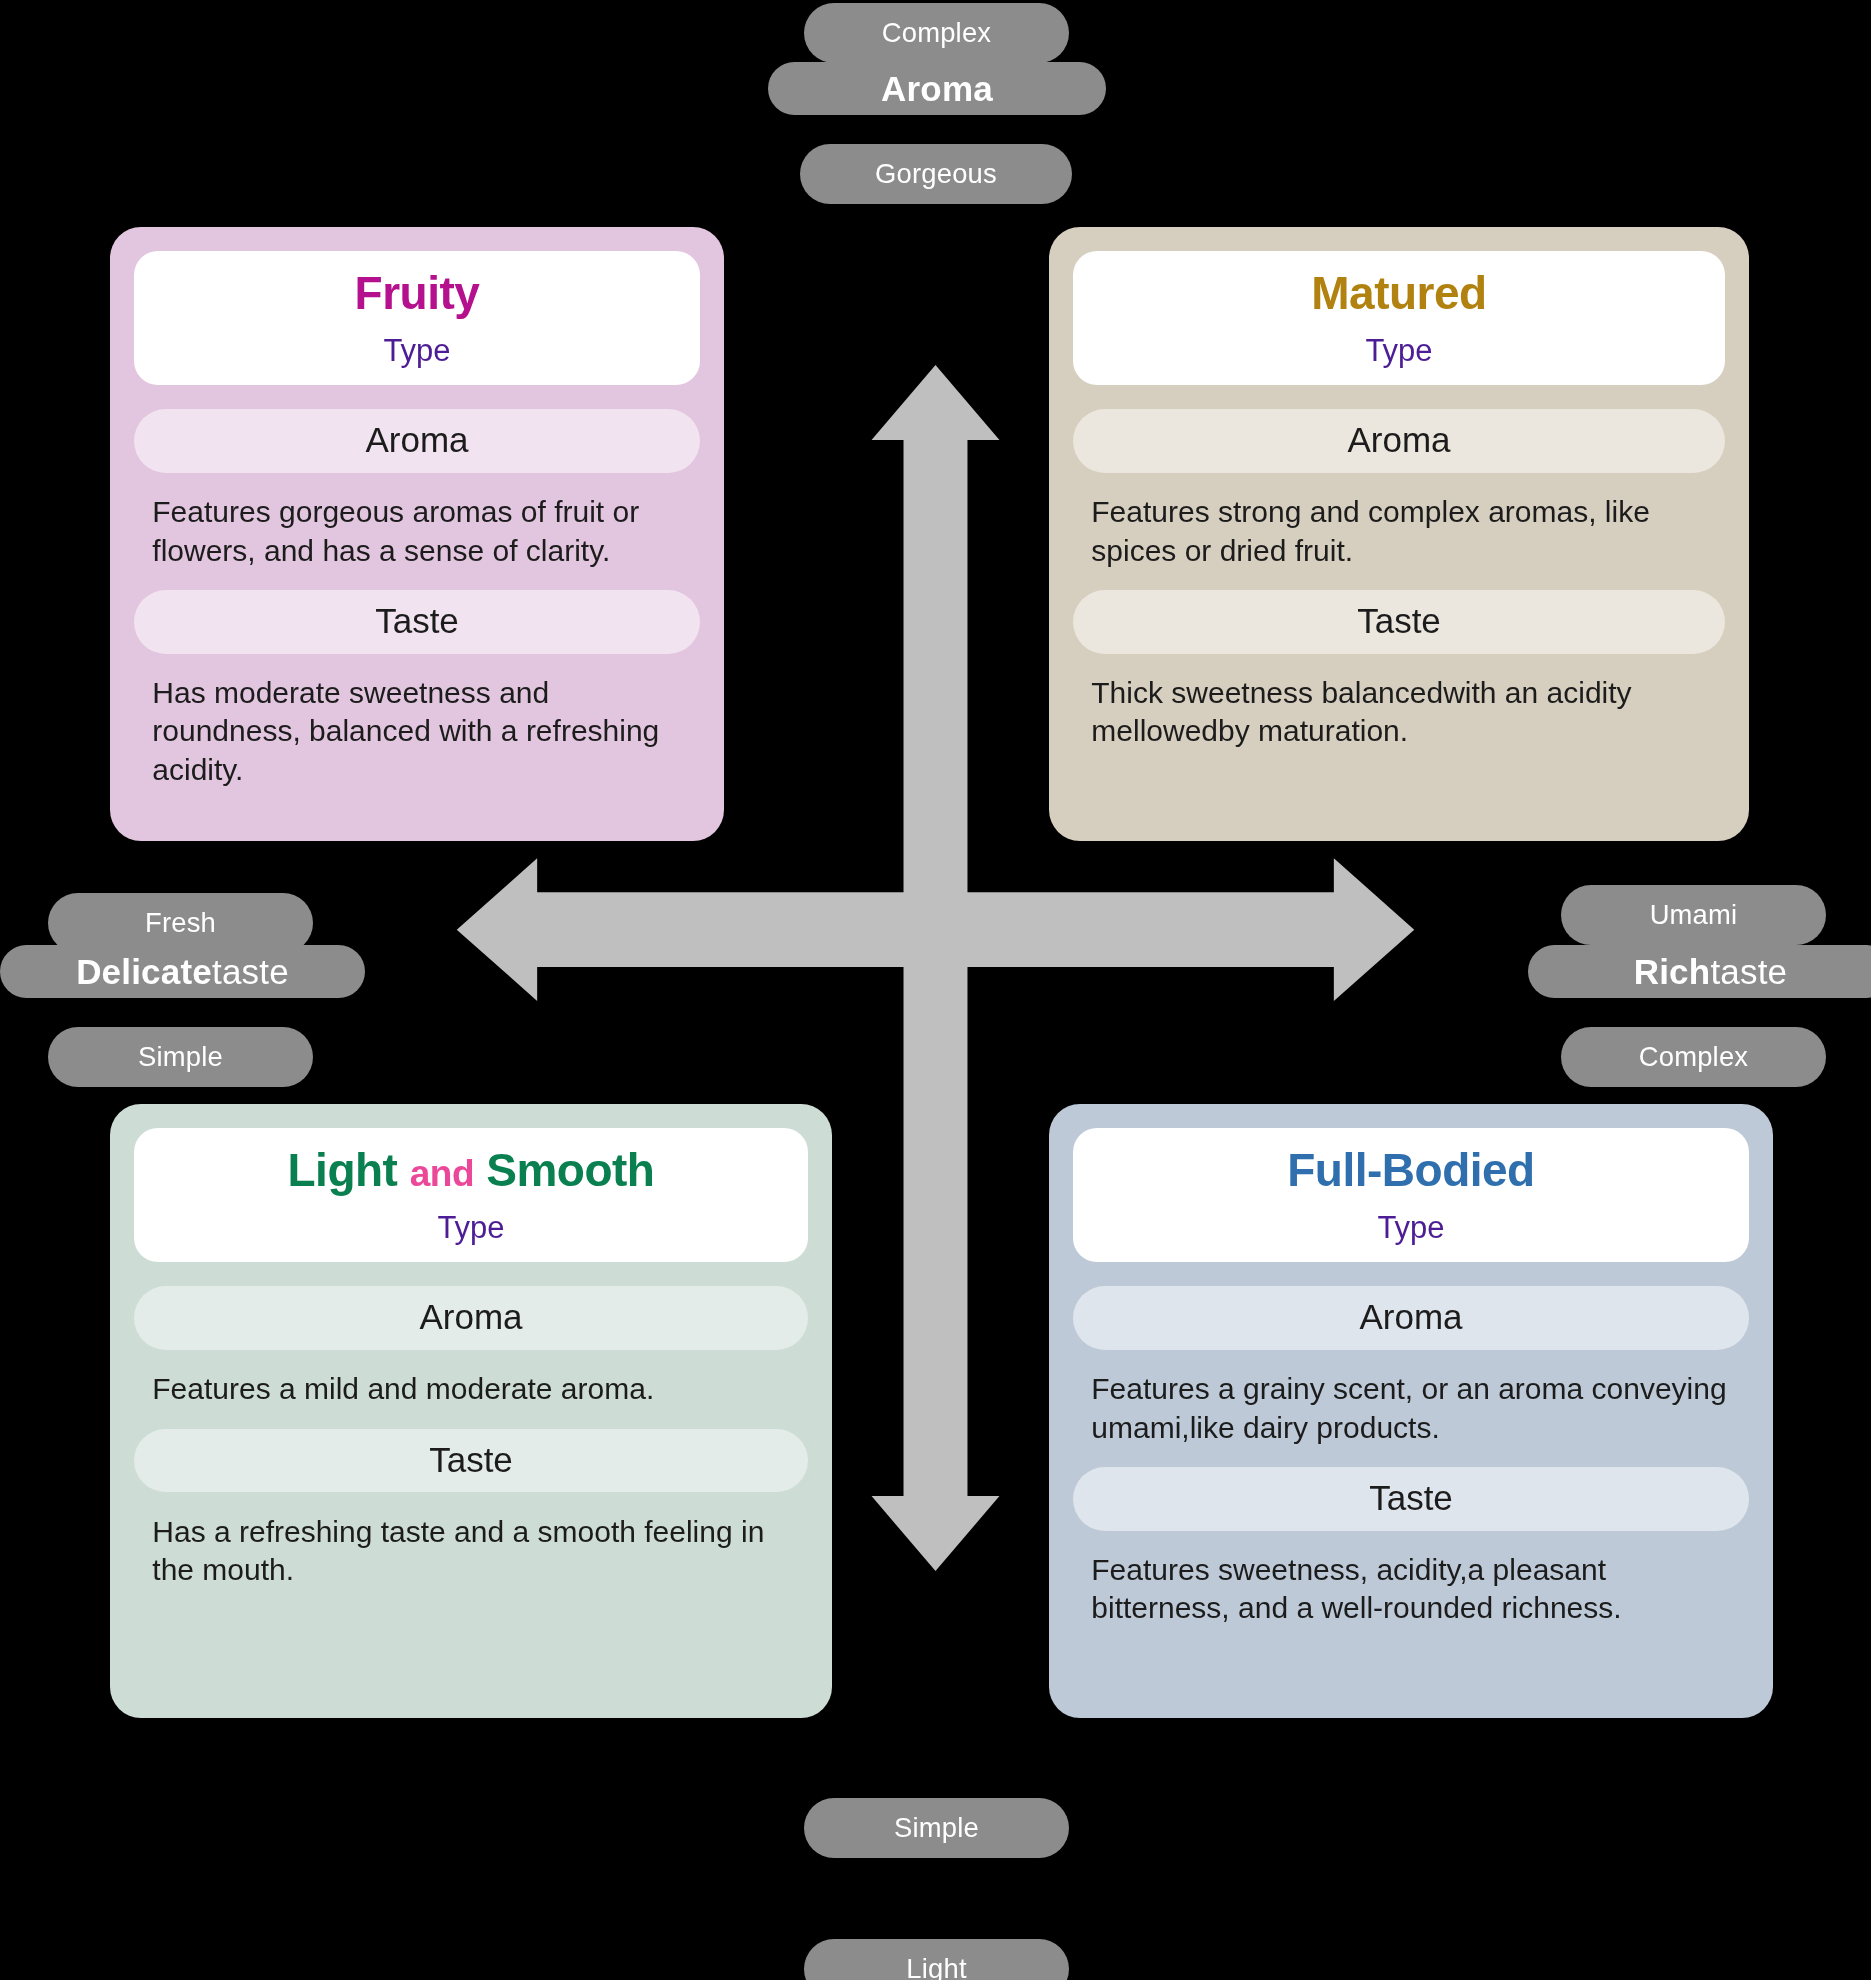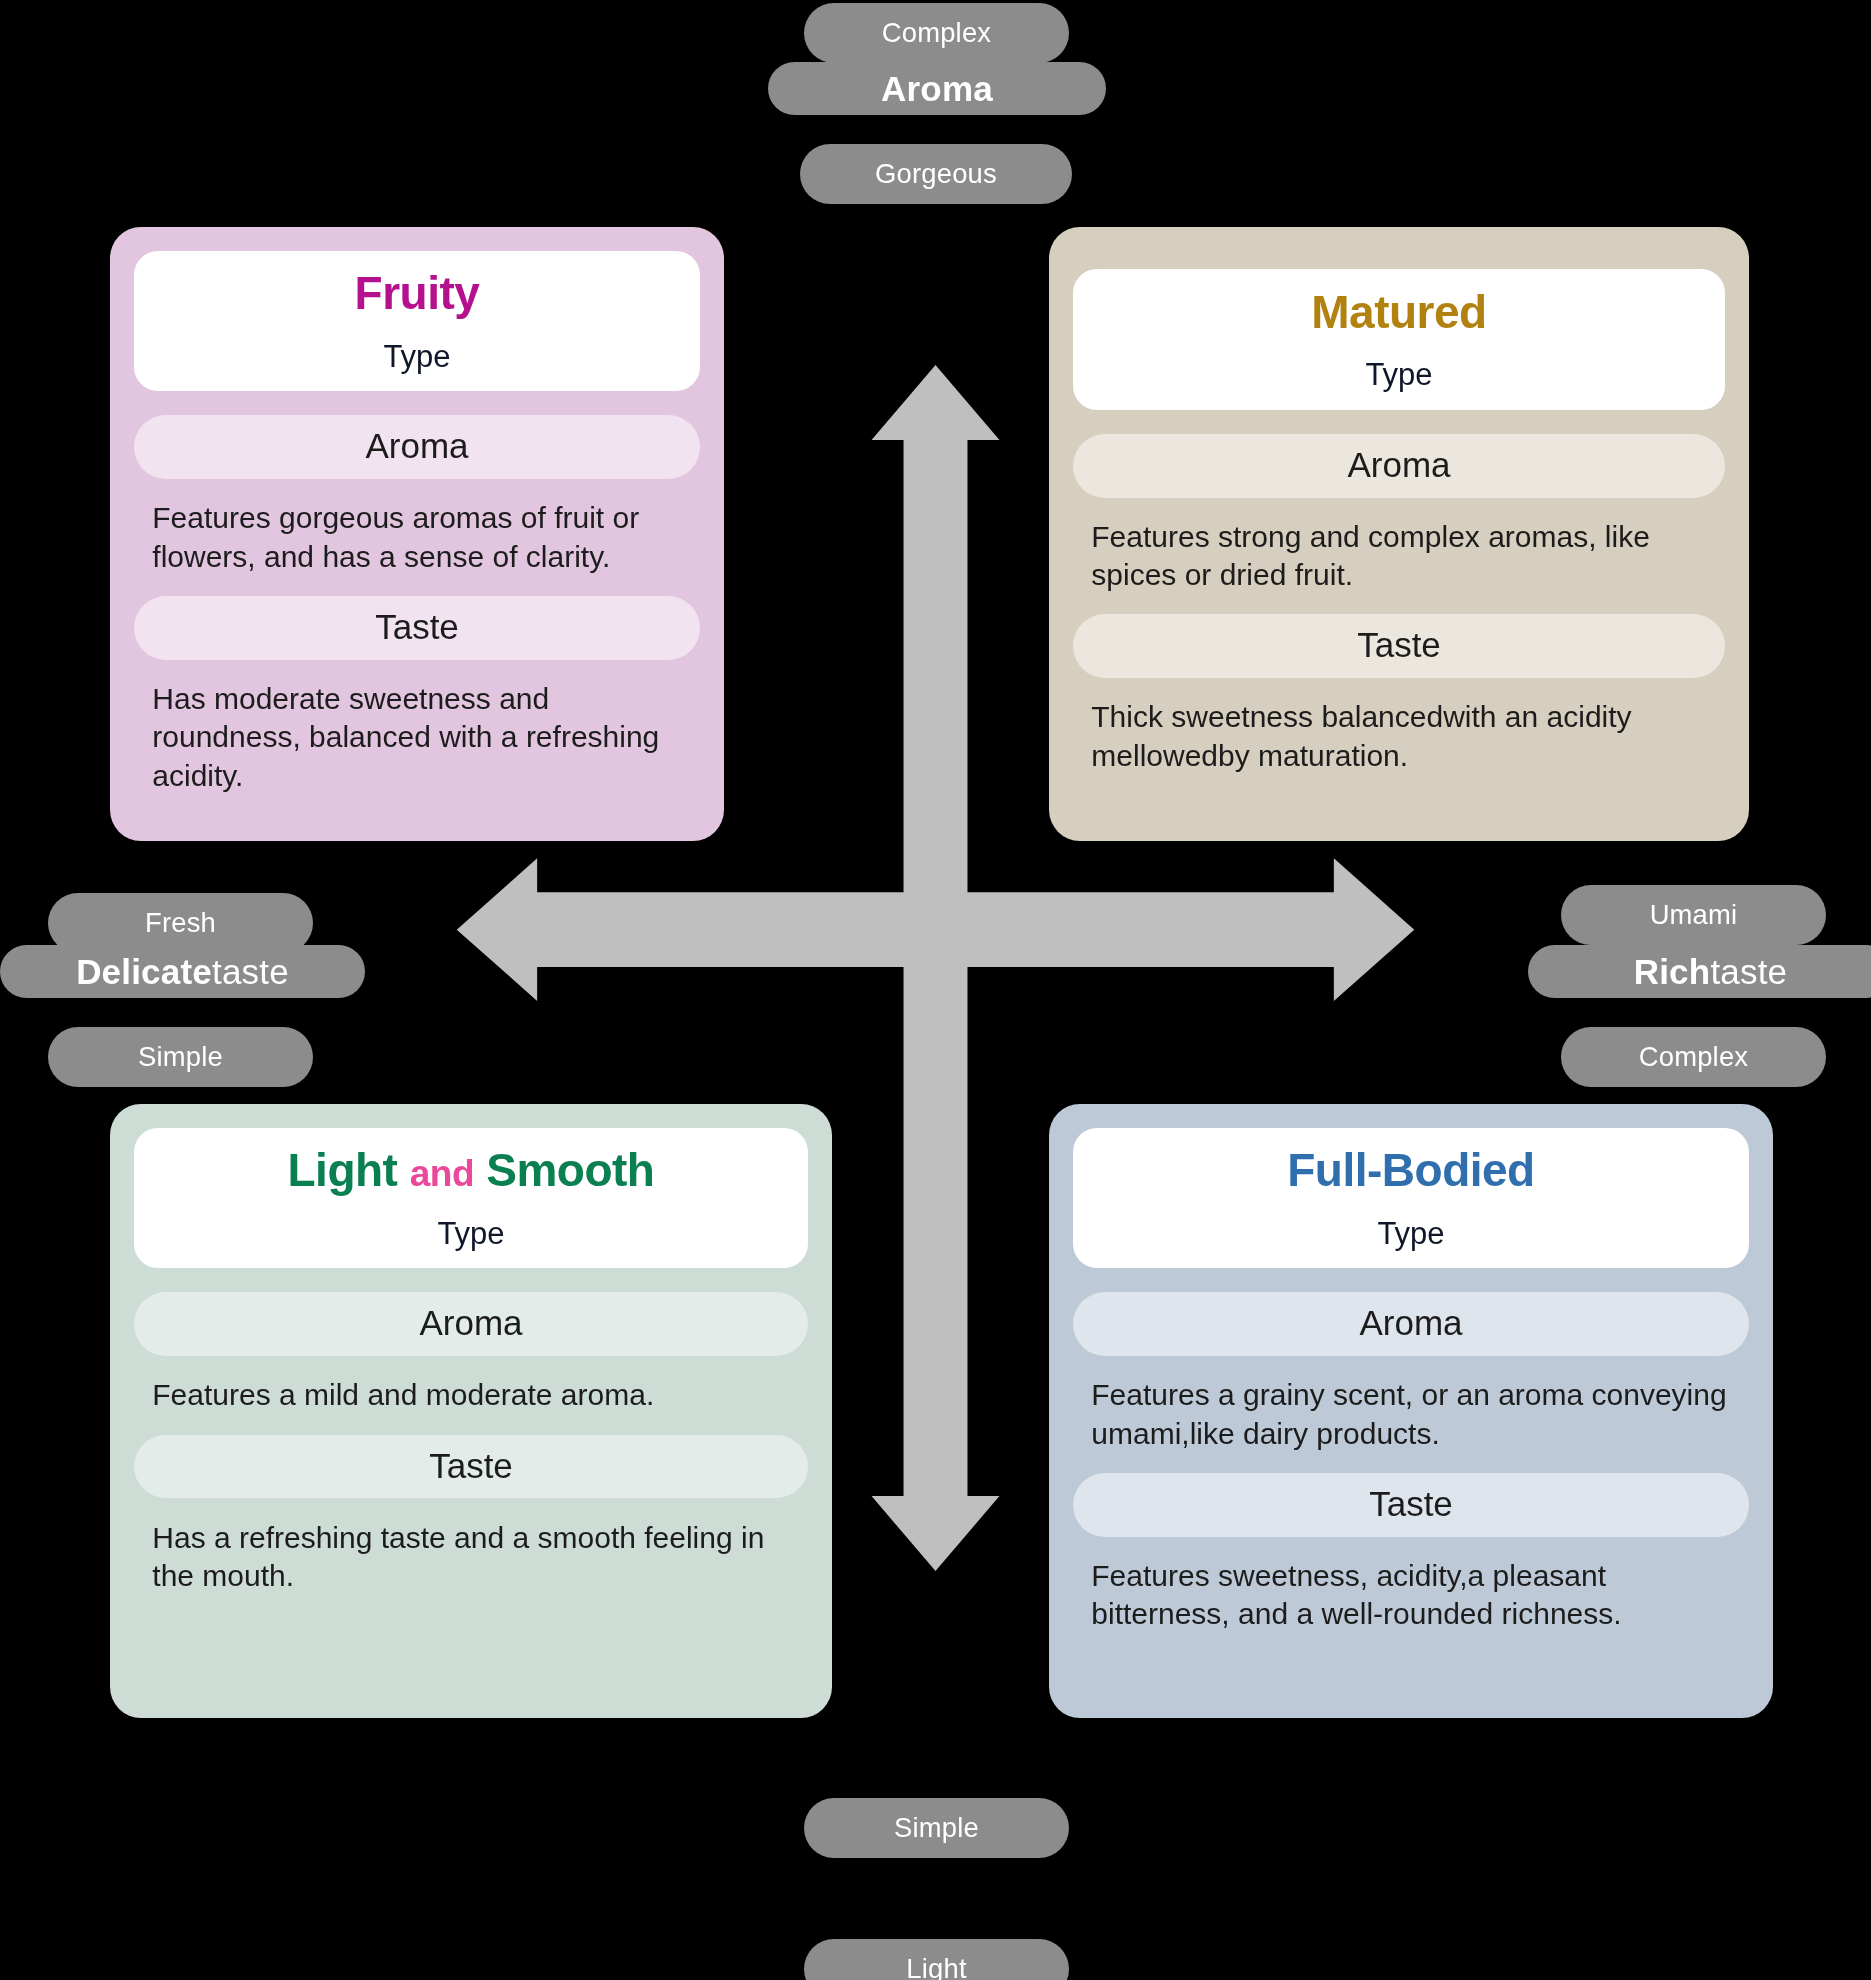--- a/index.html
+++ b/index.html
@@ -78,22 +78,22 @@
     letter-spacing: -0.5px;
   }
   .card-title .conj {
     font-size: 37px;
     font-weight: 700;
     color: #ec4899;
   }
   .card-subtitle {
     font-size: 31px;
     font-weight: 400;
-    color: #0f172a;
-    margin-top: 20px;
+    color: #4c1d95;
+    margin-top: 14px;
   }
 
   .section-label {
     border-radius: 913px;
     text-align: center;
     font-size: 35px;
     font-weight: 400;
     color: #1c1c1c;
     padding: 11px 0 12.8px 0;
     margin-bottom: 14.6px;
@@ -106,21 +106,21 @@
     padding: 5.5px 18.3px 20px 18.3px;
     white-space: pre-line;
   }
 
   
   #card-fruity { left: 110px;  top: 227px;  width: 614px; height: 614px; background: #e2c5de; }
   #card-fruity .card-title { color: #b5108e; }
   #card-fruity .section-label { background: #f2e3f0; }
 
   
-  #card-matured { left: 1049px; top: 227px;  width: 700px; height: 614px; background: #d6cebe; justify-content: center; }
+  #card-matured { left: 1049px; top: 227px;  width: 700px; height: 614px; background: #d6cebe; }
   #card-matured .card-title { color: #b18210; }
   #card-matured .section-label { background: #ece7de; }
 
   
   #card-light { left: 110px;  top: 1104px; width: 722px; height: 614px; background: #cedcd6; }
   #card-light .card-title { color: #0a8050; }
   #card-light .section-label { background: #e3ece8; }
 
   
   #card-full { left: 1049px; top: 1104px; width: 724px; height: 614px; background: #bdc9d6; }

